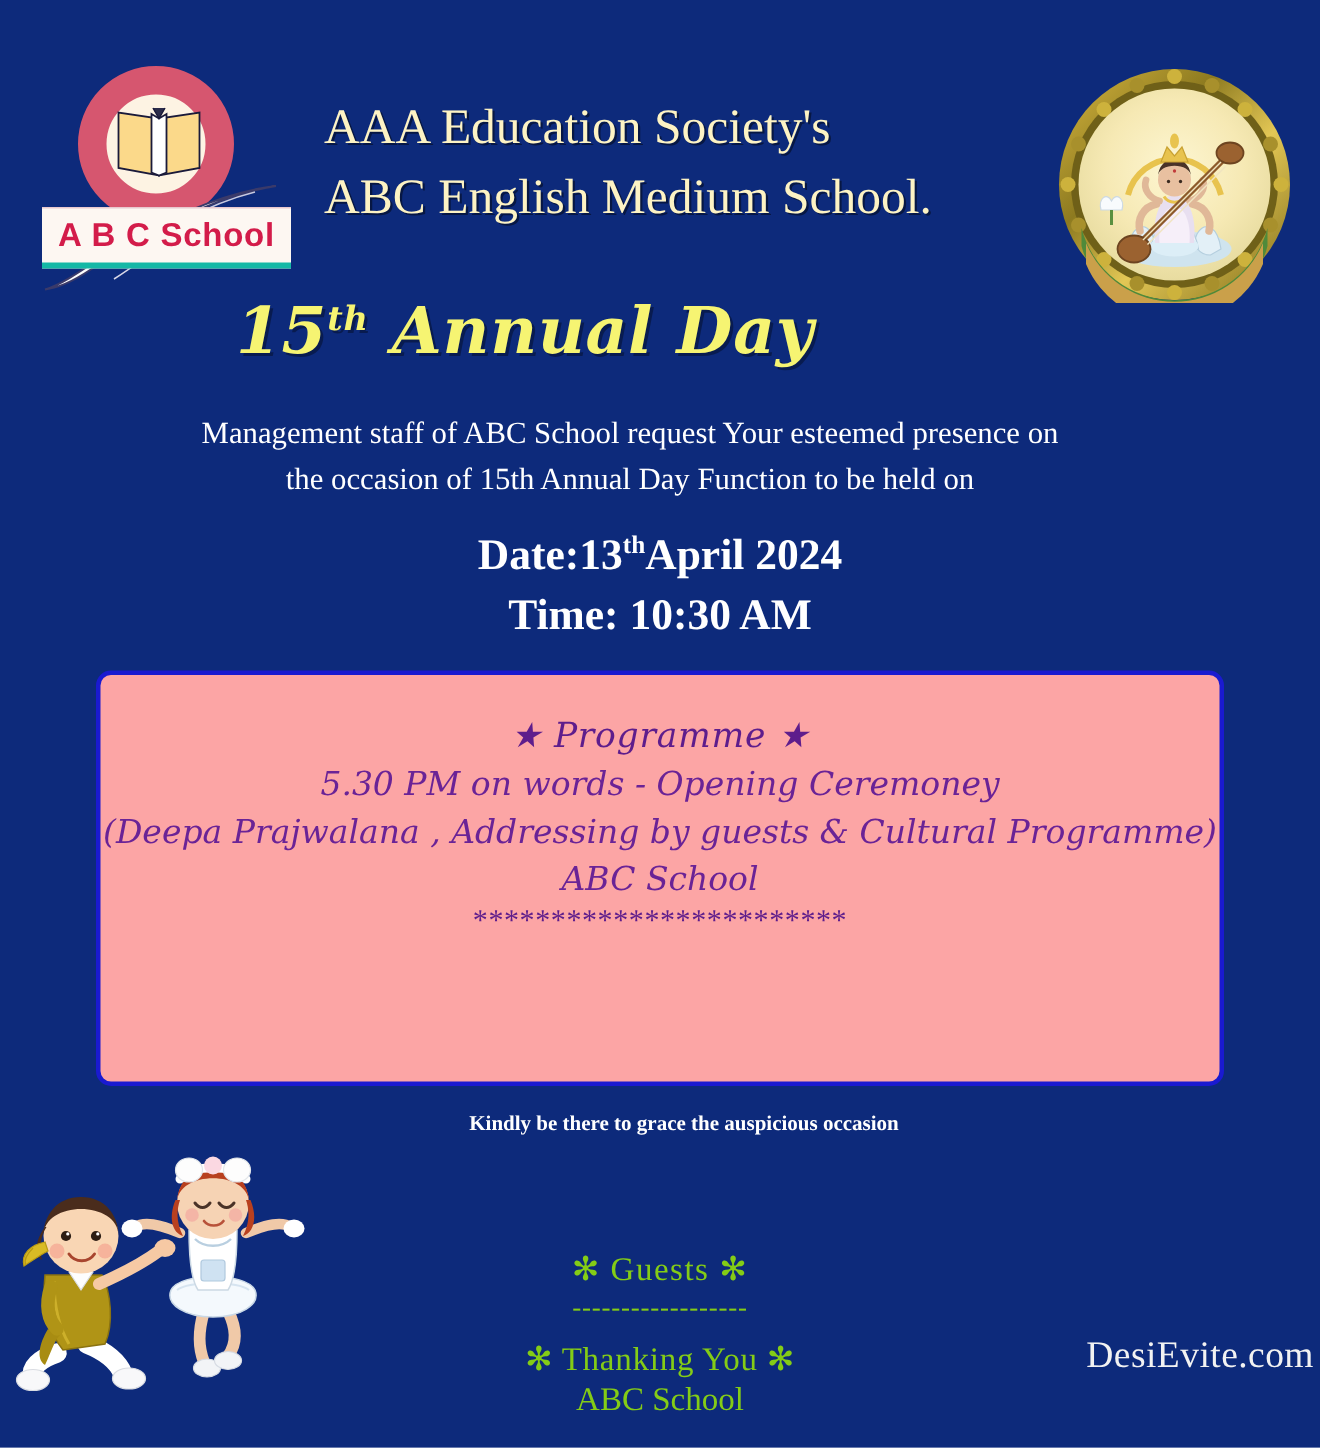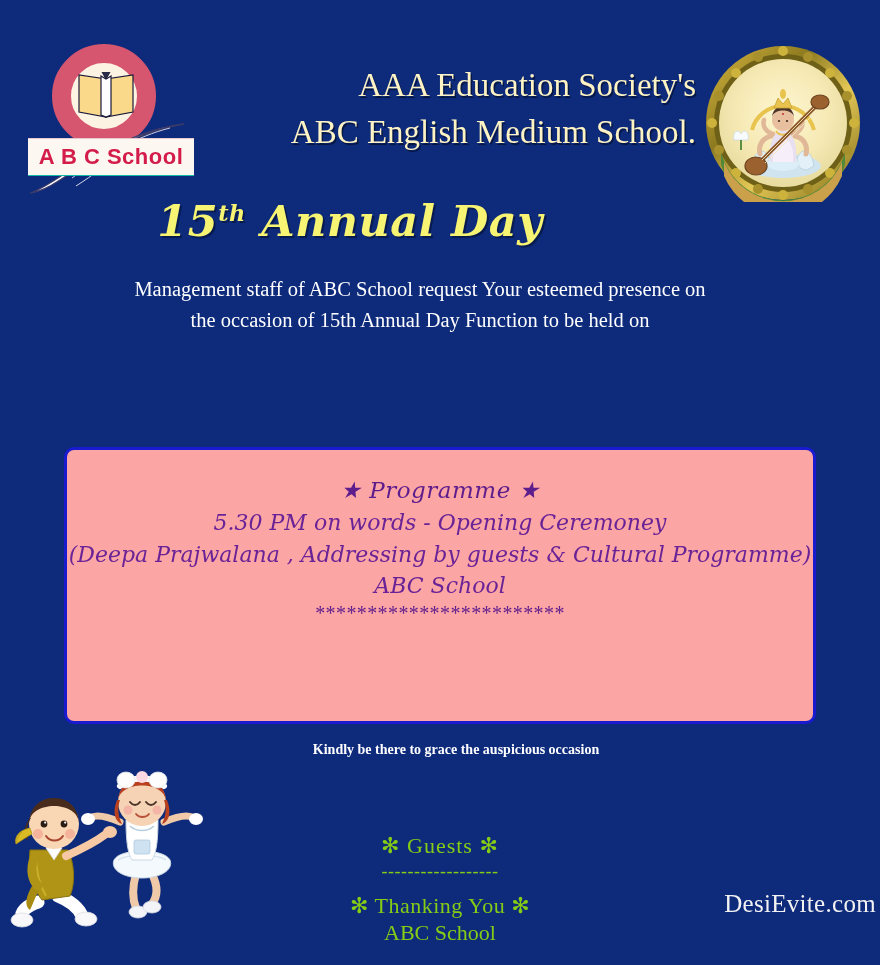--- a/index.html
+++ b/index.html
@@ -56,21 +56,21 @@
     height: 76px;
   }
   .logo-banner {
     position: absolute;
     left: 10px;
     top: 96px;
     width: 166px;
     height: 36px;
     background: #fdf7f2;
     border-top: 1px solid #e8c9cf;
-    border-bottom: 1px solid #14b8a6;
+    border-bottom: 4px solid #14b8a6;
     display: flex;
     align-items: center;
     justify-content: center;
   }
   .logo-banner-text {
     font-family: "Liberation Sans", sans-serif;
     font-weight: bold;
     font-size: 22px;
     color: #d31c4a;
     letter-spacing: 0.5px;
@@ -82,24 +82,24 @@
     position: absolute;
     right: 18px;
     top: 44px;
     width: 158px;
     height: 158px;
   }
 
   
   .title-block {
     position: absolute;
-    left: 196px;
+    left: 216px;
     top: 62px;
     width: 500px;
-    text-align: right;
+    text-align: left;
   }
   .title-line {
     font-family: "Liberation Serif", serif;
     font-size: 33px;
     color: #fdf3c4;
     line-height: 1.42;
     text-shadow: 1.5px 1.5px 0 rgba(0,0,0,0.45);
     white-space: nowrap;
   }
 
@@ -386,20 +386,24 @@
 
   <div class="headline">
     <span>15</span><sup>th</sup><span> Annual Day</span>
   </div>
 
   <div class="request">
     <div>Management staff of ABC School request Your esteemed presence  on</div>
     <div>the occasion of 15th Annual Day Function to be held on</div>
   </div>
 
+  <div class="datetime">
+    <div><span>Date:13</span><sup>th</sup><span>April 2024</span></div>
+    <div>Time: 10:30 AM</div>
+  </div>
 
   <div class="programme-box">
     <div class="prog-heading">★ Programme ★</div>
     <div class="prog-line">5.30 PM on words - Opening Ceremoney</div>
     <div class="prog-line">(Deepa Prajwalana , Addressing by guests &amp; Cultural Programme)</div>
     <div class="venue-name">ABC School</div>
     <div class="asterisk-row">************************</div>
   </div>
 
   <div class="grace">Kindly be there to grace the auspicious occasion</div>

